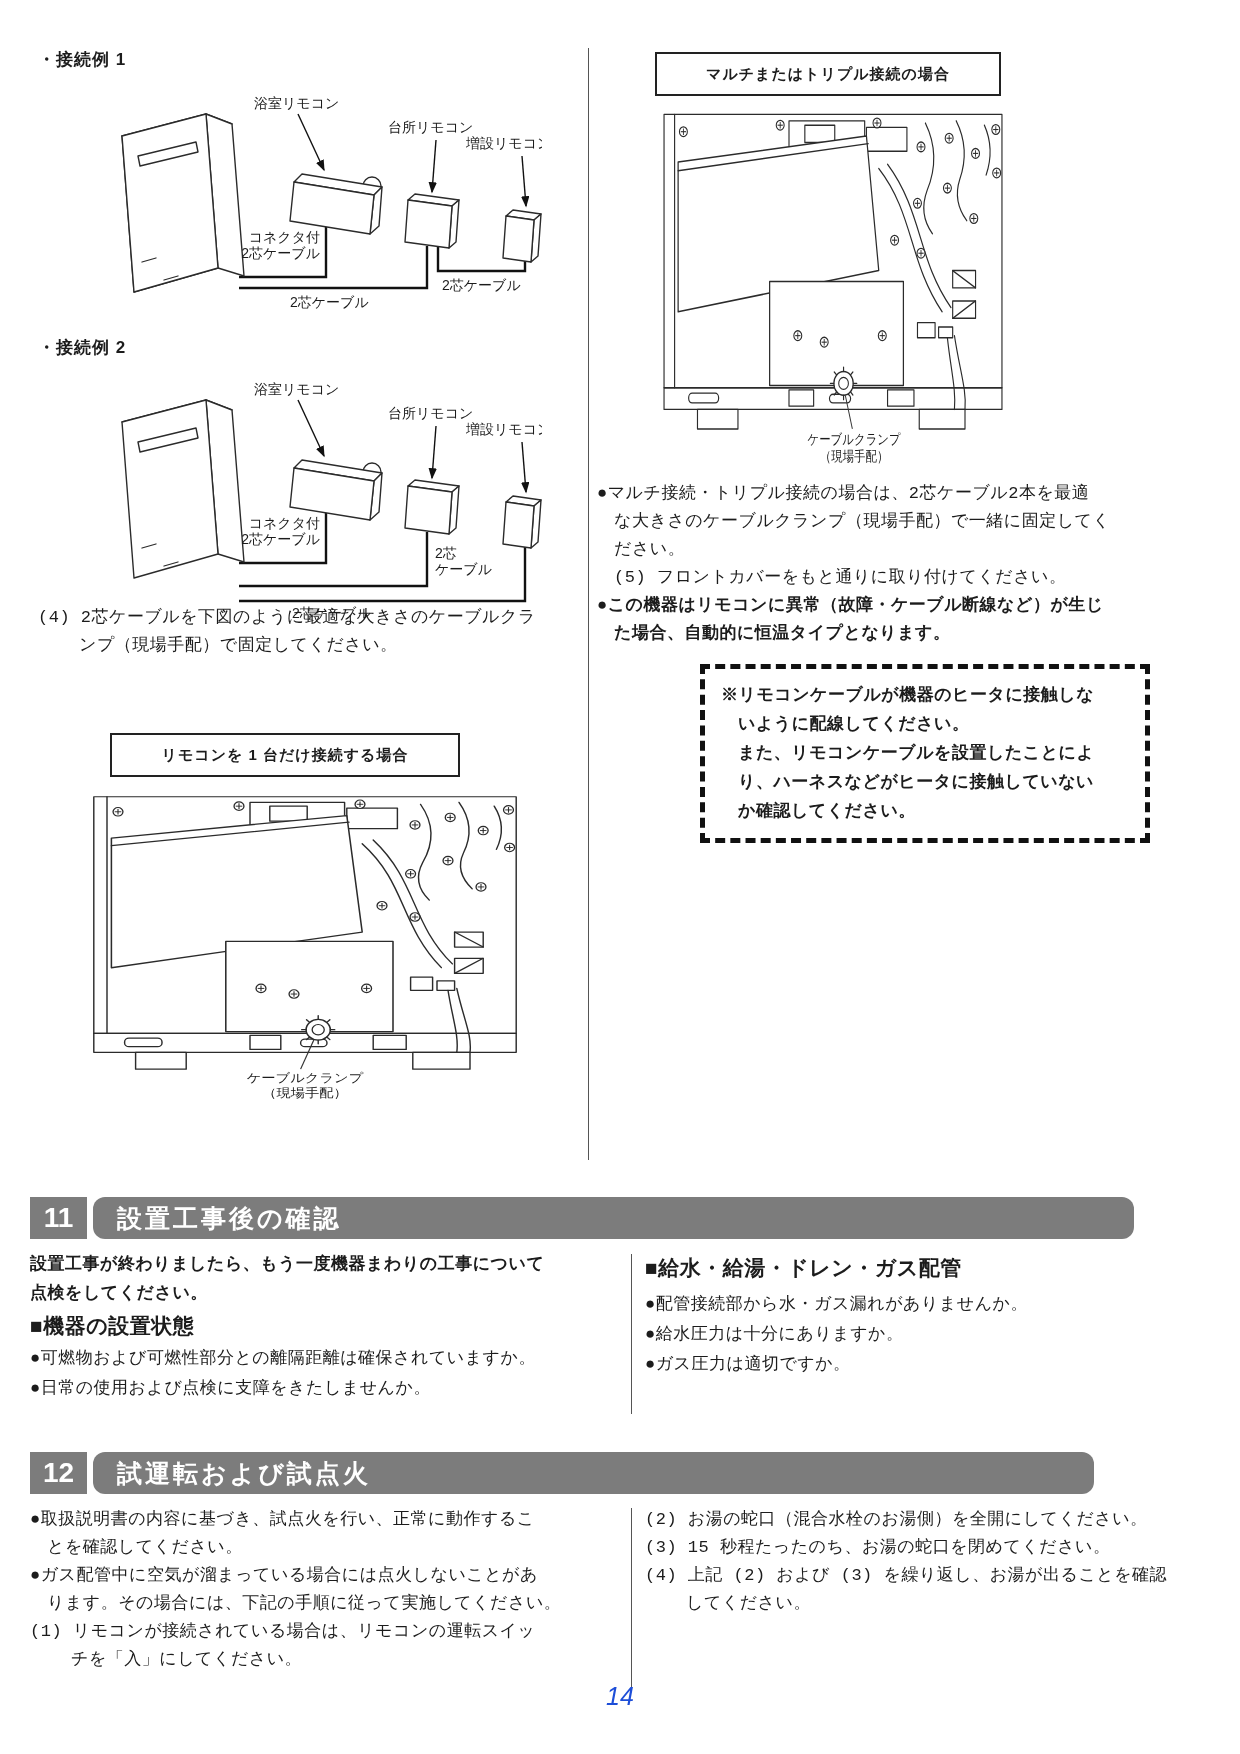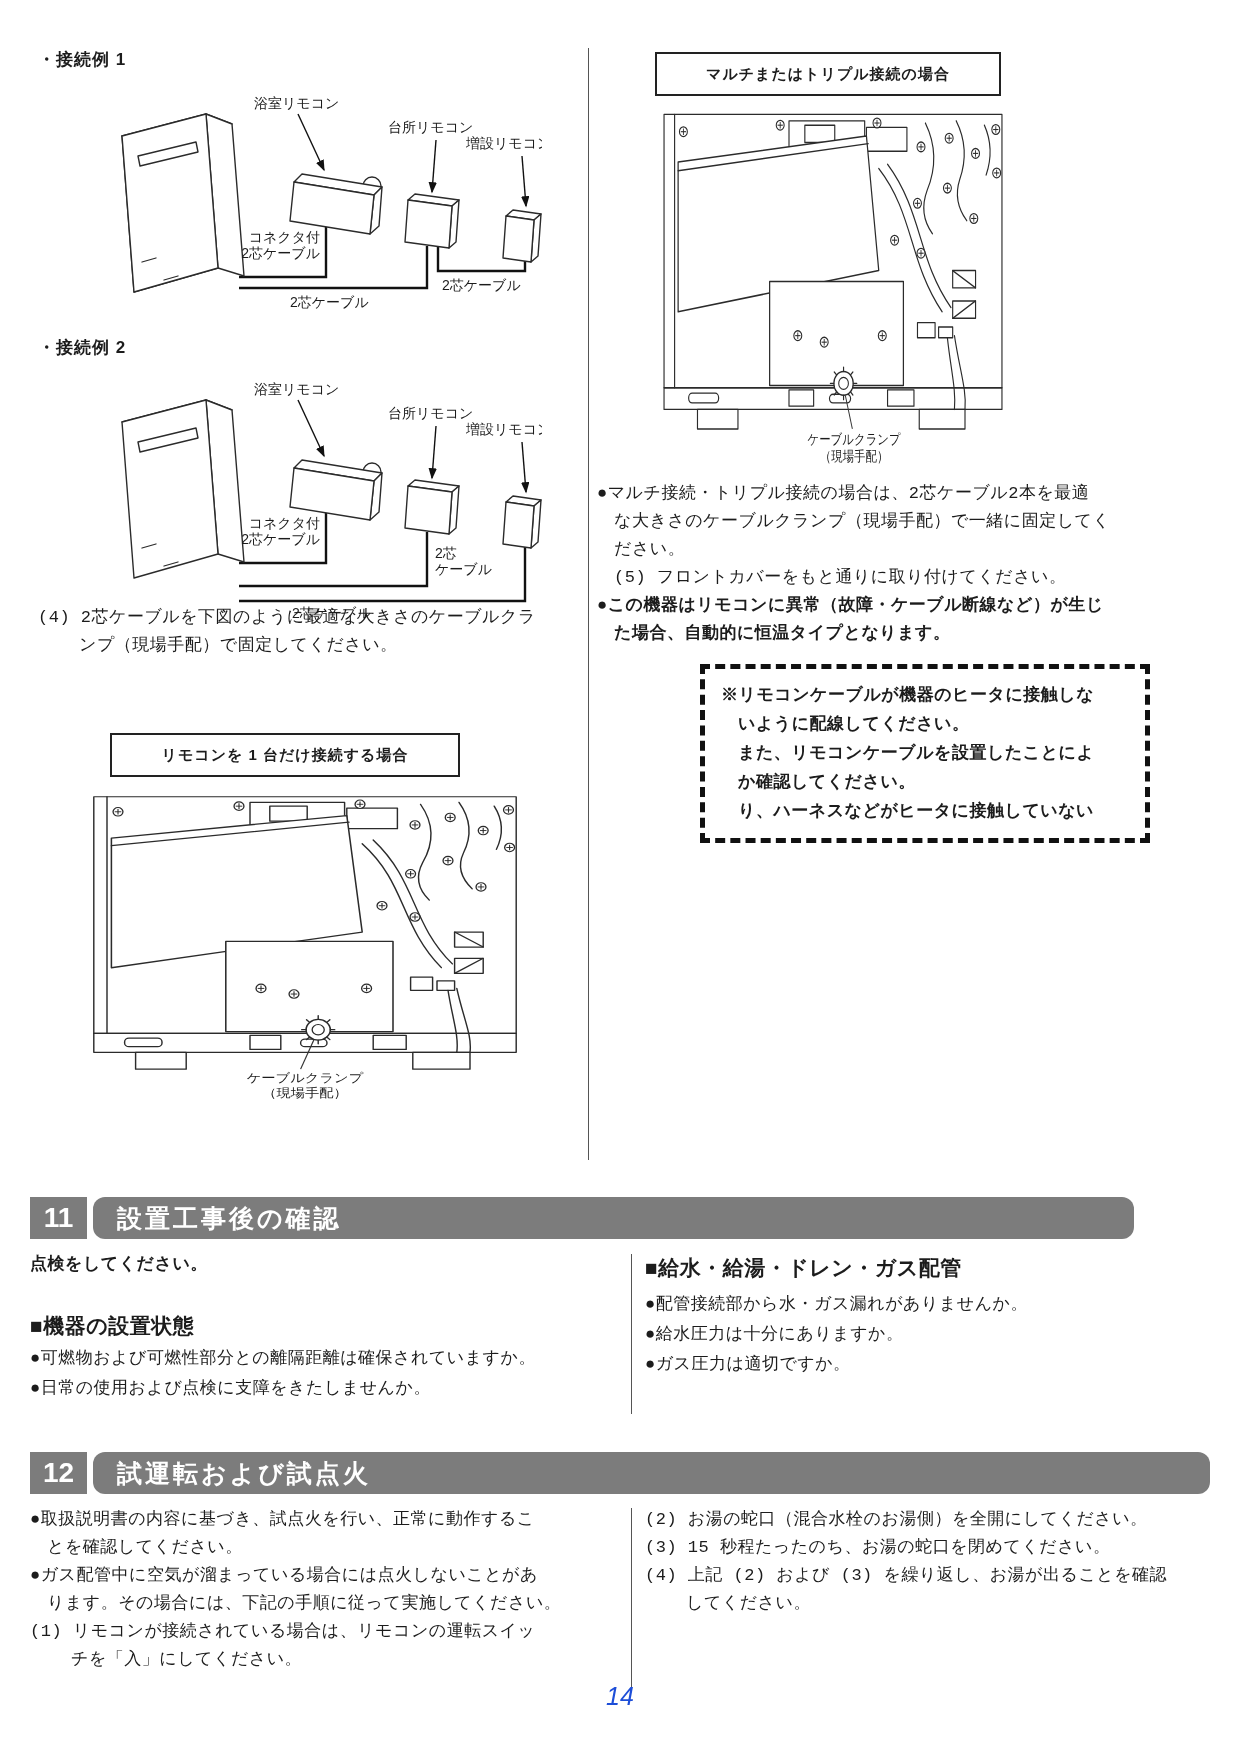--- a/index.html
+++ b/index.html
@@ -283,51 +283,52 @@
     <div class="ln ind1">ださい。</div>
     <div class="ln ind1">(5) フロントカバーをもと通りに取り付けてください。</div>
     <div class="ln bold">●この機器はリモコンに異常（故障・ケーブル断線など）が生じ</div>
     <div class="ln ind1 bold">た場合、自動的に恒温タイプとなります。</div>
   </div>
 
   <div class="abs notebox bodytxt" style="left:700px;top:664px;width:408px;">
     <div class="ln">※リモコンケーブルが機器のヒータに接触しな</div>
     <div class="ln ind1">いように配線してください。</div>
     <div class="ln ind1">また、リモコンケーブルを設置したことによ</div>
+    <div class="ln ind1">り、ハーネスなどがヒータに接触していない</div>
     <div class="ln ind1">か確認してください。</div>
-    <div class="ln ind1">り、ハーネスなどがヒータに接触していない</div>
   </div>
 
   <div class="secbar" style="left:30px;top:1197px;width:1104px;">
     <div class="secnum">11</div>
     <div class="sectitle">設置工事後の確認</div>
   </div>
 
   <div class="abs bodytxt bold" style="left:30px;top:1250px;width:560px;line-height:29px;">
+    <div class="ln">設置工事が終わりましたら、もう一度機器まわりの工事について</div>
     <div class="ln">点検をしてください。</div>
   </div>
 
   <div class="abs h2" style="left:30px;top:1312px;">■機器の設置状態</div>
 
   <div class="abs bodytxt" style="left:30px;top:1344px;width:570px;line-height:30px;">
     <div class="ln">●可燃物および可燃性部分との離隔距離は確保されていますか。</div>
     <div class="ln">●日常の使用および点検に支障をきたしませんか。</div>
   </div>
 
   <div class="vdiv" style="left:631px;top:1254px;height:160px;"></div>
 
   <div class="abs h2" style="left:645px;top:1254px;">■給水・給湯・ドレン・ガス配管</div>
 
   <div class="abs bodytxt" style="left:645px;top:1290px;width:560px;line-height:30px;">
     <div class="ln">●配管接続部から水・ガス漏れがありませんか。</div>
     <div class="ln">●給水圧力は十分にありますか。</div>
     <div class="ln">●ガス圧力は適切ですか。</div>
   </div>
 
-  <div class="secbar" style="left:30px;top:1452px;width:1180px;">
+  <div class="secbar" style="left:30px;top:1452px;width:1064px;">
     <div class="secnum">12</div>
     <div class="sectitle">試運転および試点火</div>
   </div>
 
   <div class="abs bodytxt" style="left:30px;top:1506px;width:570px;">
     <div class="ln">●取扱説明書の内容に基づき、試点火を行い、正常に動作するこ</div>
     <div class="ln ind1">とを確認してください。</div>
     <div class="ln">●ガス配管中に空気が溜まっている場合には点火しないことがあ</div>
     <div class="ln ind1">ります。その場合には、下記の手順に従って実施してください。</div>
     <div class="ln">(1) リモコンが接続されている場合は、リモコンの運転スイッ</div>

